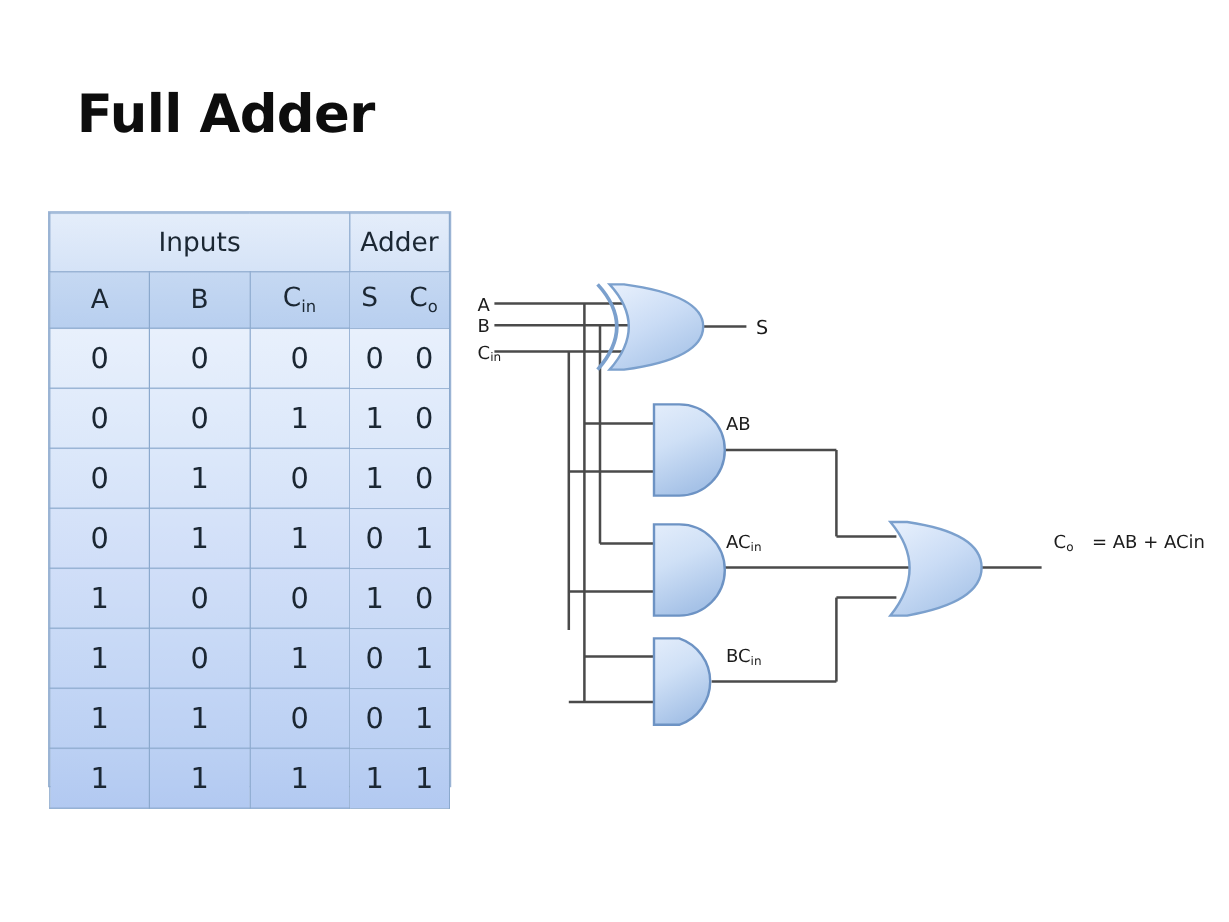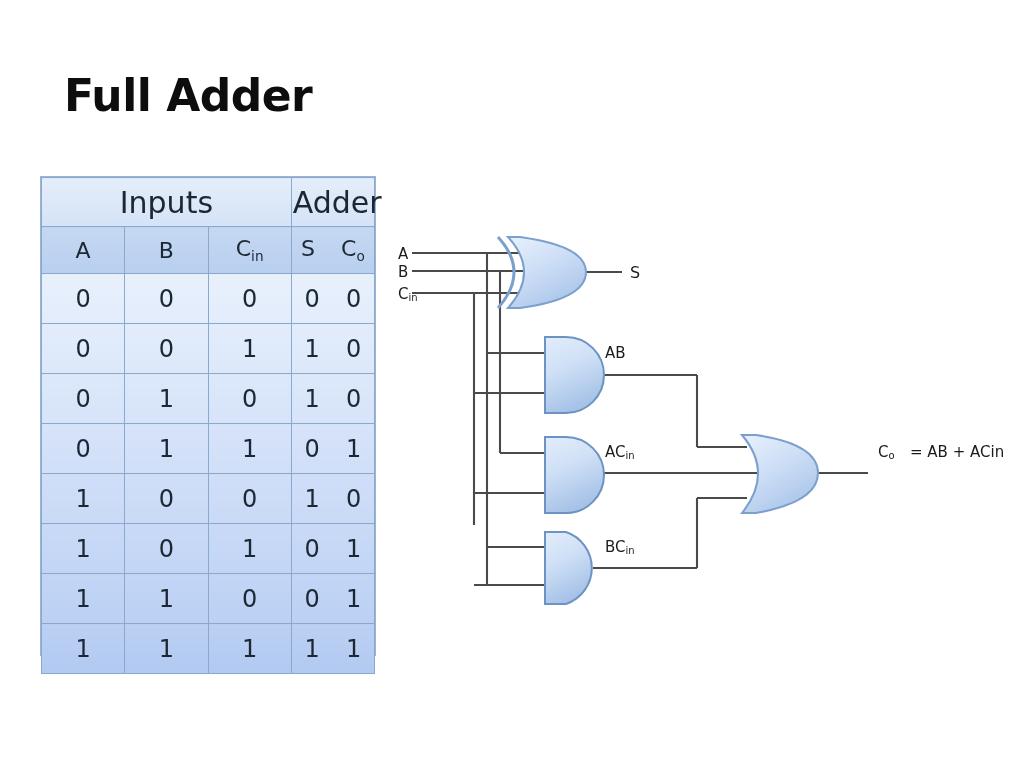--- a/index.html
+++ b/index.html
@@ -48,21 +48,21 @@
   }
   table.tt td, table.tt th {
     border: 1px solid #8ba9cd;
     text-align: center;
     vertical-align: middle;
     font-weight: normal;
     color: #1b2733;
     font-family: "DejaVu Sans", sans-serif;
   }
   .hdr-group {
-    font-size: 30px;
+    font-size: 22px;
     height: 46px;
     background: linear-gradient(to bottom, #e4edfa 0%, #d5e3f7 100%);
   }
   .hdr-sub {
     font-size: 22px;
     height: 44px;
     background: linear-gradient(to bottom, #c5d8f2 0%, #b8cfef 100%);
   }
   .tt-row td {
     font-size: 24px;

